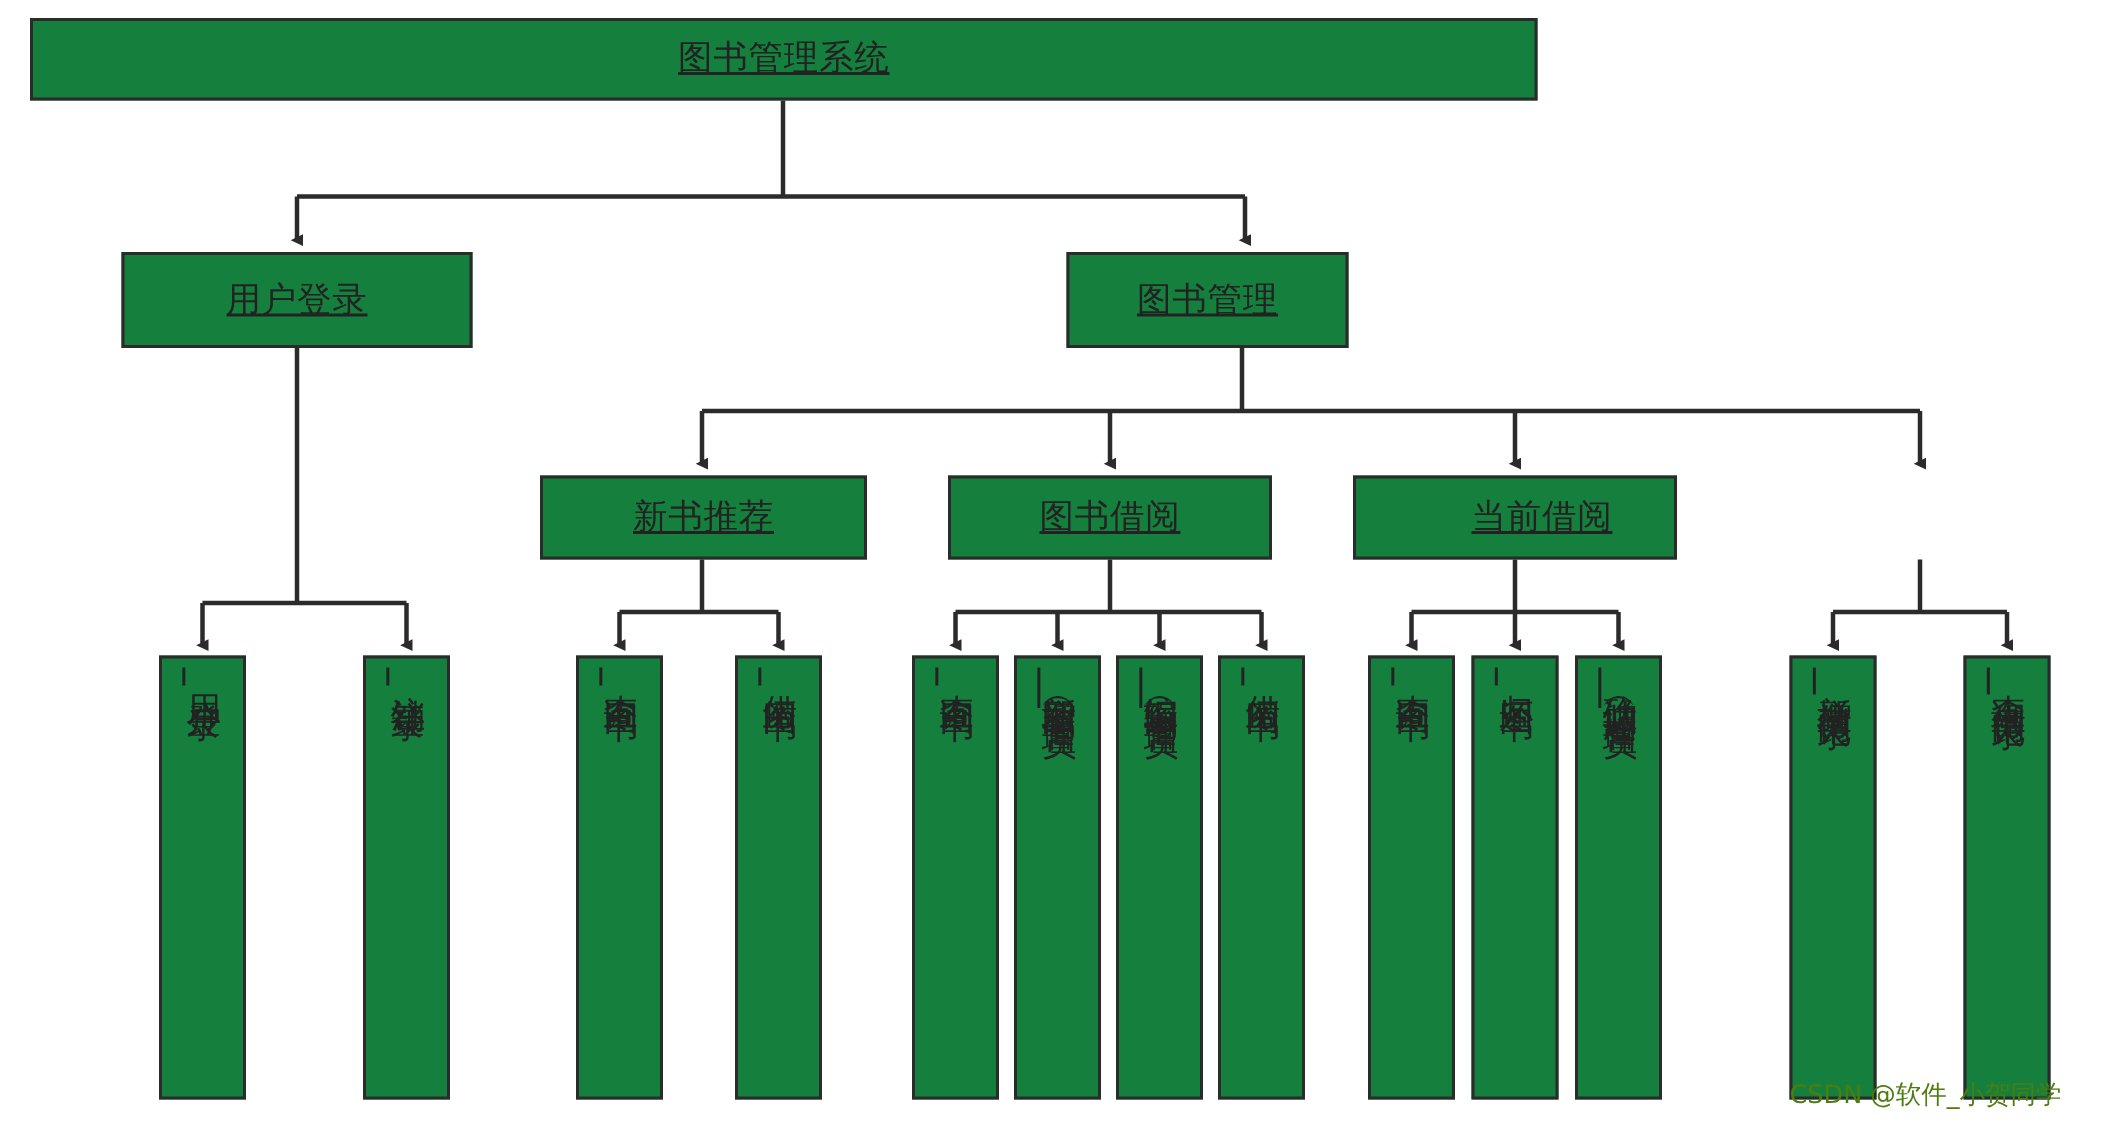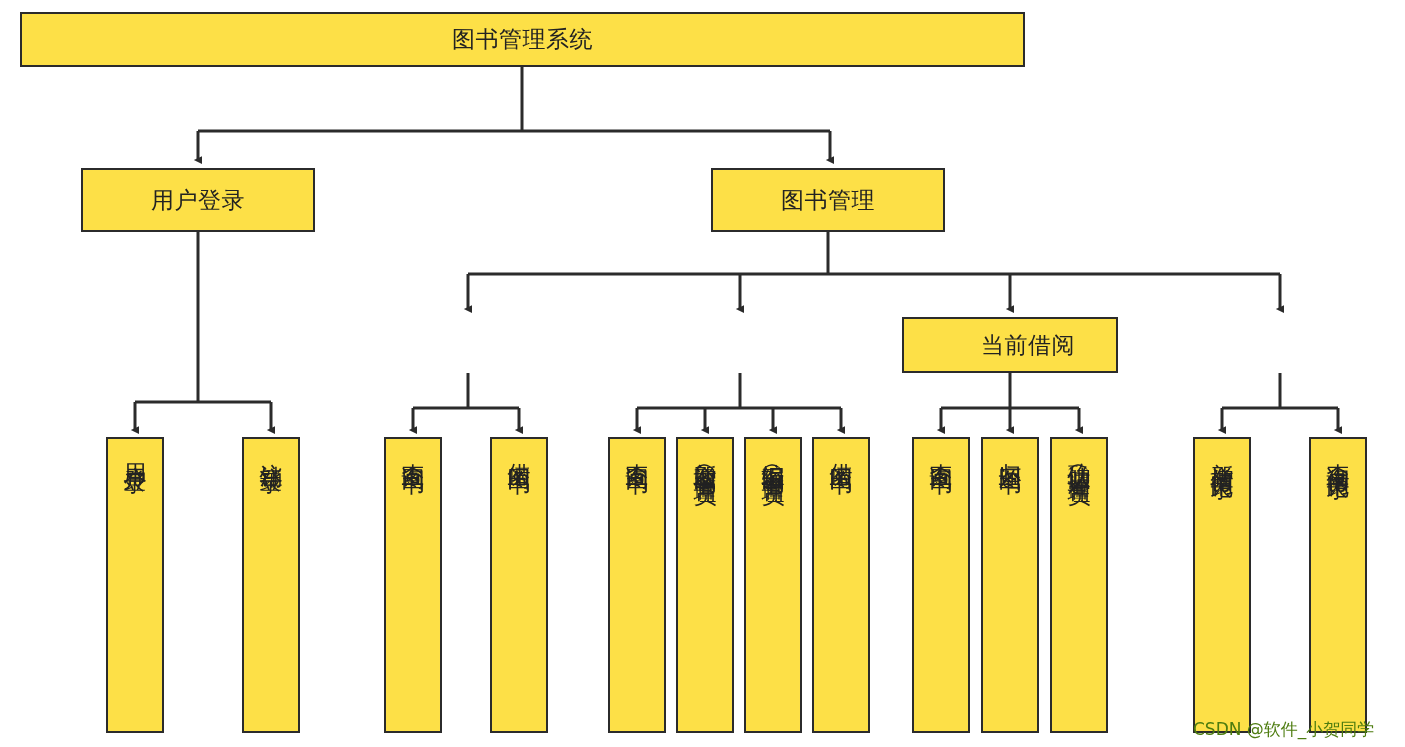--- a/index.html
+++ b/index.html
@@ -22,27 +22,28 @@
     position: absolute;
     left: 0;
     top: 0;
     width: 1405px;
     height: 747px;
     pointer-events: none;
   }
   .node {
     position: absolute;
     box-sizing: border-box;
-    background: #fde047;
+    background: #15803d;
     border: 2.5px solid #2b2b2b;
     display: flex;
     align-items: center;
     justify-content: center;
     color: #222222;
     z-index: 2;
+    text-decoration: underline;
   }
   .node .label {
     display: block;
     text-align: center;
     line-height: 1.05;
     letter-spacing: 0.5px;
   }
   .node.horiz .label {
     font-size: 23px;
   }
@@ -128,25 +129,31 @@
   </svg>
 
   <div class="node root" style="left:20px; top:12px; width:1005px; height:55px;">
     <span class="label">图书管理系统</span>
   </div>
 
   <div class="node horiz" style="left:81px; top:168px; width:234px; height:64px;">
     <span class="label">用户登录</span>
   </div>
 
-  <div class="node horiz" style="left:711px; top:168px; width:234px; height:64px;">
+  <div class="node horiz" style="left:711px; top:168px; width:188px; height:64px;">
     <span class="label">图书管理</span>
   </div>
 
-
+  <div class="node horiz" style="left:360px; top:317px; width:218px; height:56px;">
+    <span class="label">新书推荐</span>
+  </div>
+
+  <div class="node horiz" style="left:632px; top:317px; width:216px; height:56px;">
+    <span class="label">图书借阅</span>
+  </div>
 
   <div class="node horiz" style="left:902px; top:317px; width:216px; height:56px;padding-left:36px;">
     <span class="label">当前借阅</span>
   </div>
 
 
   <div class="node vert" style="left:106px; top:437px; width:58px; height:296px;">
     <span class="label">用户登录</span>
   </div>
   <div class="node vert" style="left:242px; top:437px; width:58px; height:296px;">

